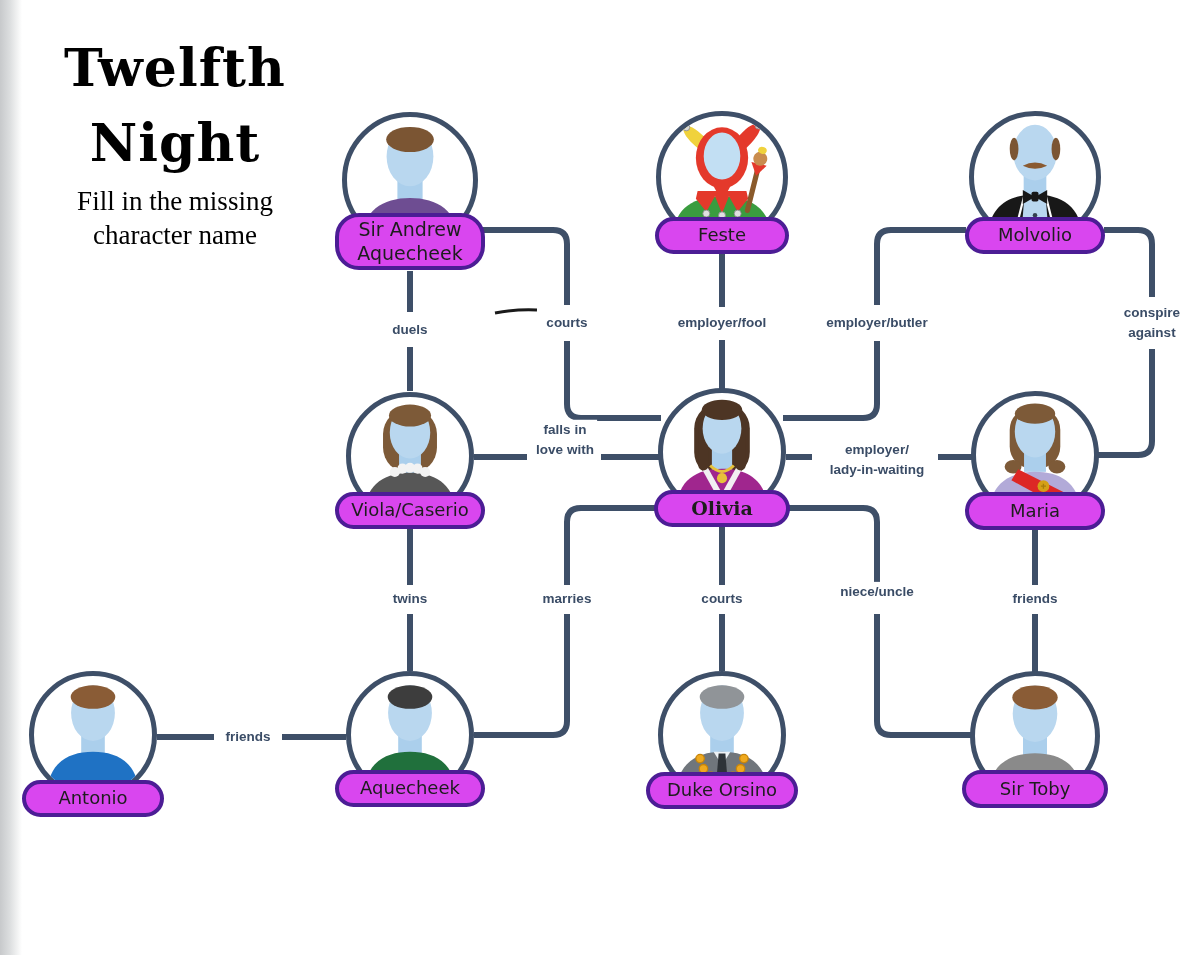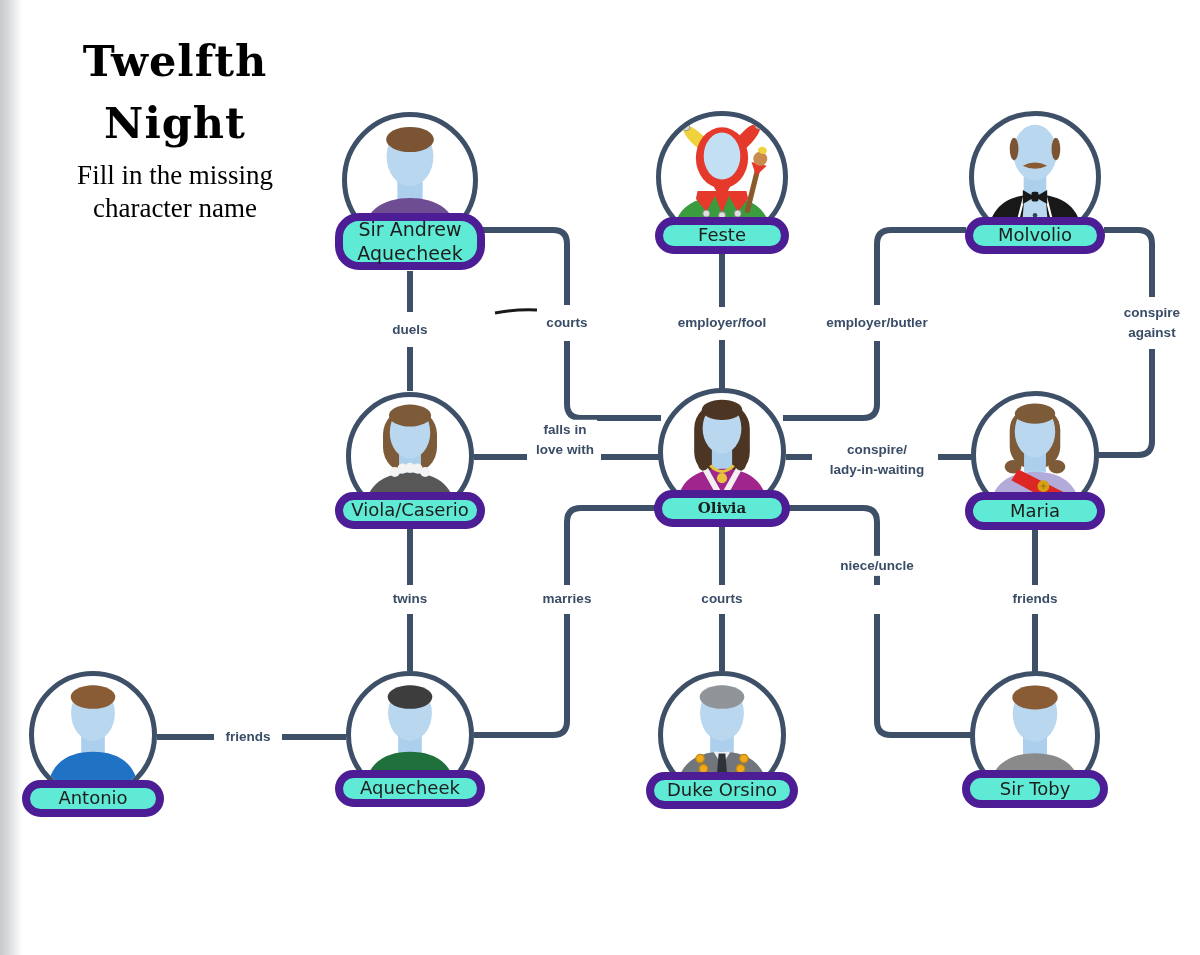--- a/index.html
+++ b/index.html
@@ -2,38 +2,38 @@
 <html><head>
 <meta charset="utf-8">
 <style>
   html,body{margin:0;padding:0;background:#fff;}
   #stage{position:relative;width:1200px;height:955px;background:#ffffff;overflow:hidden;
          font-family:"Liberation Sans",sans-serif;}
   #page-edge{position:absolute;left:0;top:0;width:22px;height:955px;
     background:linear-gradient(to right,#c7c9cb 0%,#dcdedf 45%,rgba(255,255,255,0) 100%);}
   
   .title-block{position:absolute;left:30px;top:30px;width:290px;text-align:center;color:#000;}
-  .title-main{font-family:"DejaVu Serif",serif;font-weight:700;font-size:43px;line-height:1.45;
+  .title-main{font-family:"DejaVu Serif",serif;font-weight:700;font-size:52px;line-height:1.45;
     white-space:pre-line;letter-spacing:1px;}
   .title-sub{font-family:Liberation Serif, serif;font-size:27px;line-height:1.25;white-space:pre-line;margin-top:4px;}
   
   #wires{position:absolute;left:0;top:0;}
   #wires path{stroke:#3e4f68;stroke-width:6;fill:none;}
   #wires path.blank{stroke:#1a1a1a;stroke-width:3;}
   
   .node{position:absolute;}
   .portrait{position:absolute;border:5px solid #3e4f68;border-radius:50%;background:#fff;
     overflow:hidden;box-sizing:border-box;}
   .portrait svg{display:block;width:100%;height:100%;}
-  .name-pill{position:absolute;background:#5eead4;border:8px solid #4c1d95;border-radius:24px;
+  .name-pill{position:absolute;background:#d946ef;border:4px solid #4c1d95;border-radius:24px;
     box-sizing:border-box;display:flex;align-items:center;justify-content:center;text-align:center;
     font-family:"DejaVu Sans",sans-serif;color:#1d1d1d;white-space:pre-line;line-height:1.25;}
   .hand{font-size:18px;}
   .hand-sm{font-size:19px;}
-  .printed{font-family:"DejaVu Serif",serif;font-weight:700;font-size:15px;}
+  .printed{font-family:"DejaVu Serif",serif;font-weight:700;font-size:19px;}
   
   .rel{position:absolute;transform:translate(-50%,-50%);font-weight:700;font-size:13.5px;
     color:#3a4c66;text-align:center;white-space:pre-line;line-height:1.5;background:#fff;padding:0 3px;}
 </style>
 </head>
 <body>
 
 <div id="stage">
   <div id="page-edge"></div>
 
@@ -62,26 +62,26 @@
   </svg>
 
   <div class="rel" style="left:410px;top:330px;">duels</div>
   <div class="rel" style="left:567px;top:323px;">courts</div>
   <div class="rel" style="left:722px;top:323px;">employer/fool</div>
   <div class="rel" style="left:877px;top:323px;">employer/butler</div>
   <div class="rel" style="left:1152px;top:323px;">conspire
 against</div>
   <div class="rel" style="left:565px;top:440px;">falls in
 love with</div>
-  <div class="rel" style="left:877px;top:460px;">conspire/
+  <div class="rel" style="left:877px;top:460px;">employer/
 lady-in-waiting</div>
   <div class="rel" style="left:410px;top:599px;">twins</div>
   <div class="rel" style="left:567px;top:599px;">marries</div>
   <div class="rel" style="left:722px;top:599px;">courts</div>
-  <div class="rel" style="left:877px;top:566px;">niece/uncle</div>
+  <div class="rel" style="left:877px;top:592px;">niece/uncle</div>
   <div class="rel" style="left:1035px;top:599px;">friends</div>
   <div class="rel" style="left:248px;top:737px;">friends</div>
 
   <div class="node">
     <div class="portrait" style="left:342px;top:112px;width:136px;height:136px;">
       <svg viewBox="0 0 140 140">
         <rect x="56" y="62" width="28" height="36" fill="#abcfec"></rect>
         <path d="M16,140 C16,104 40,90 70,90 C100,90 124,104 124,140 Z" fill="#6e4d92"></path>
         <ellipse cx="70" cy="44" rx="26" ry="33" fill="#b9d7ef"></ellipse>
         <ellipse cx="70" cy="25" rx="26.5" ry="14" fill="#7b5533"></ellipse>

